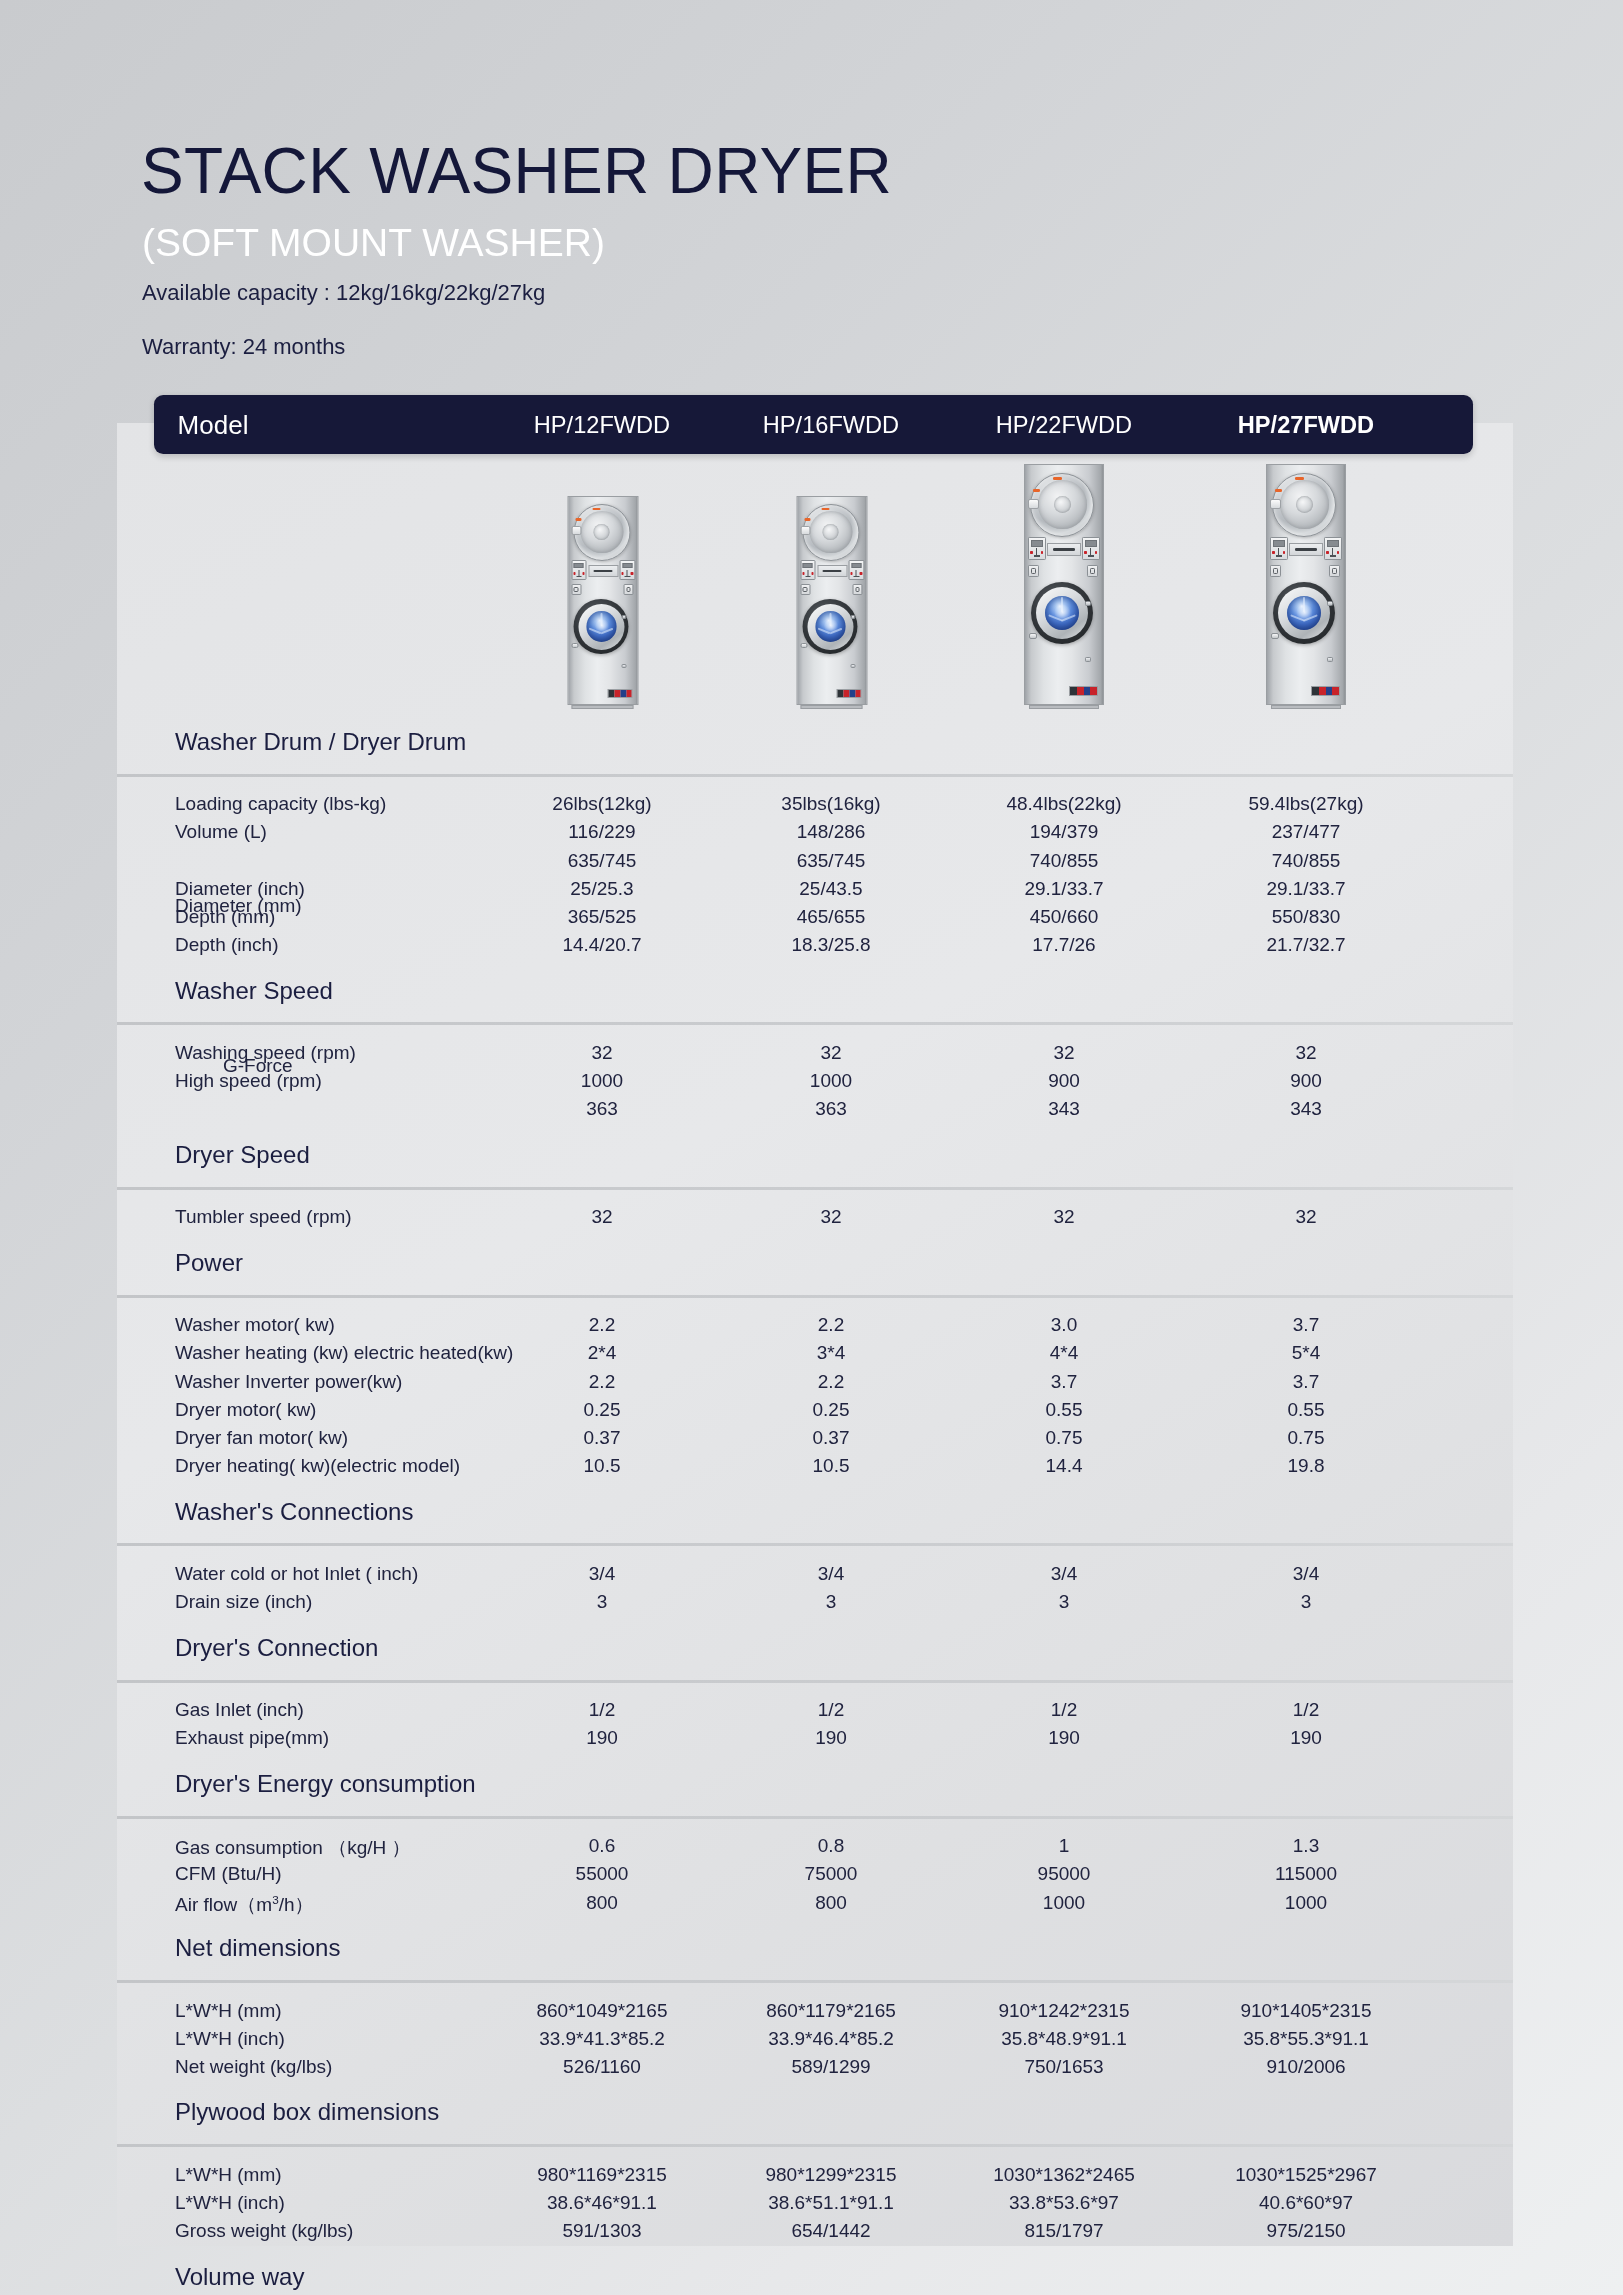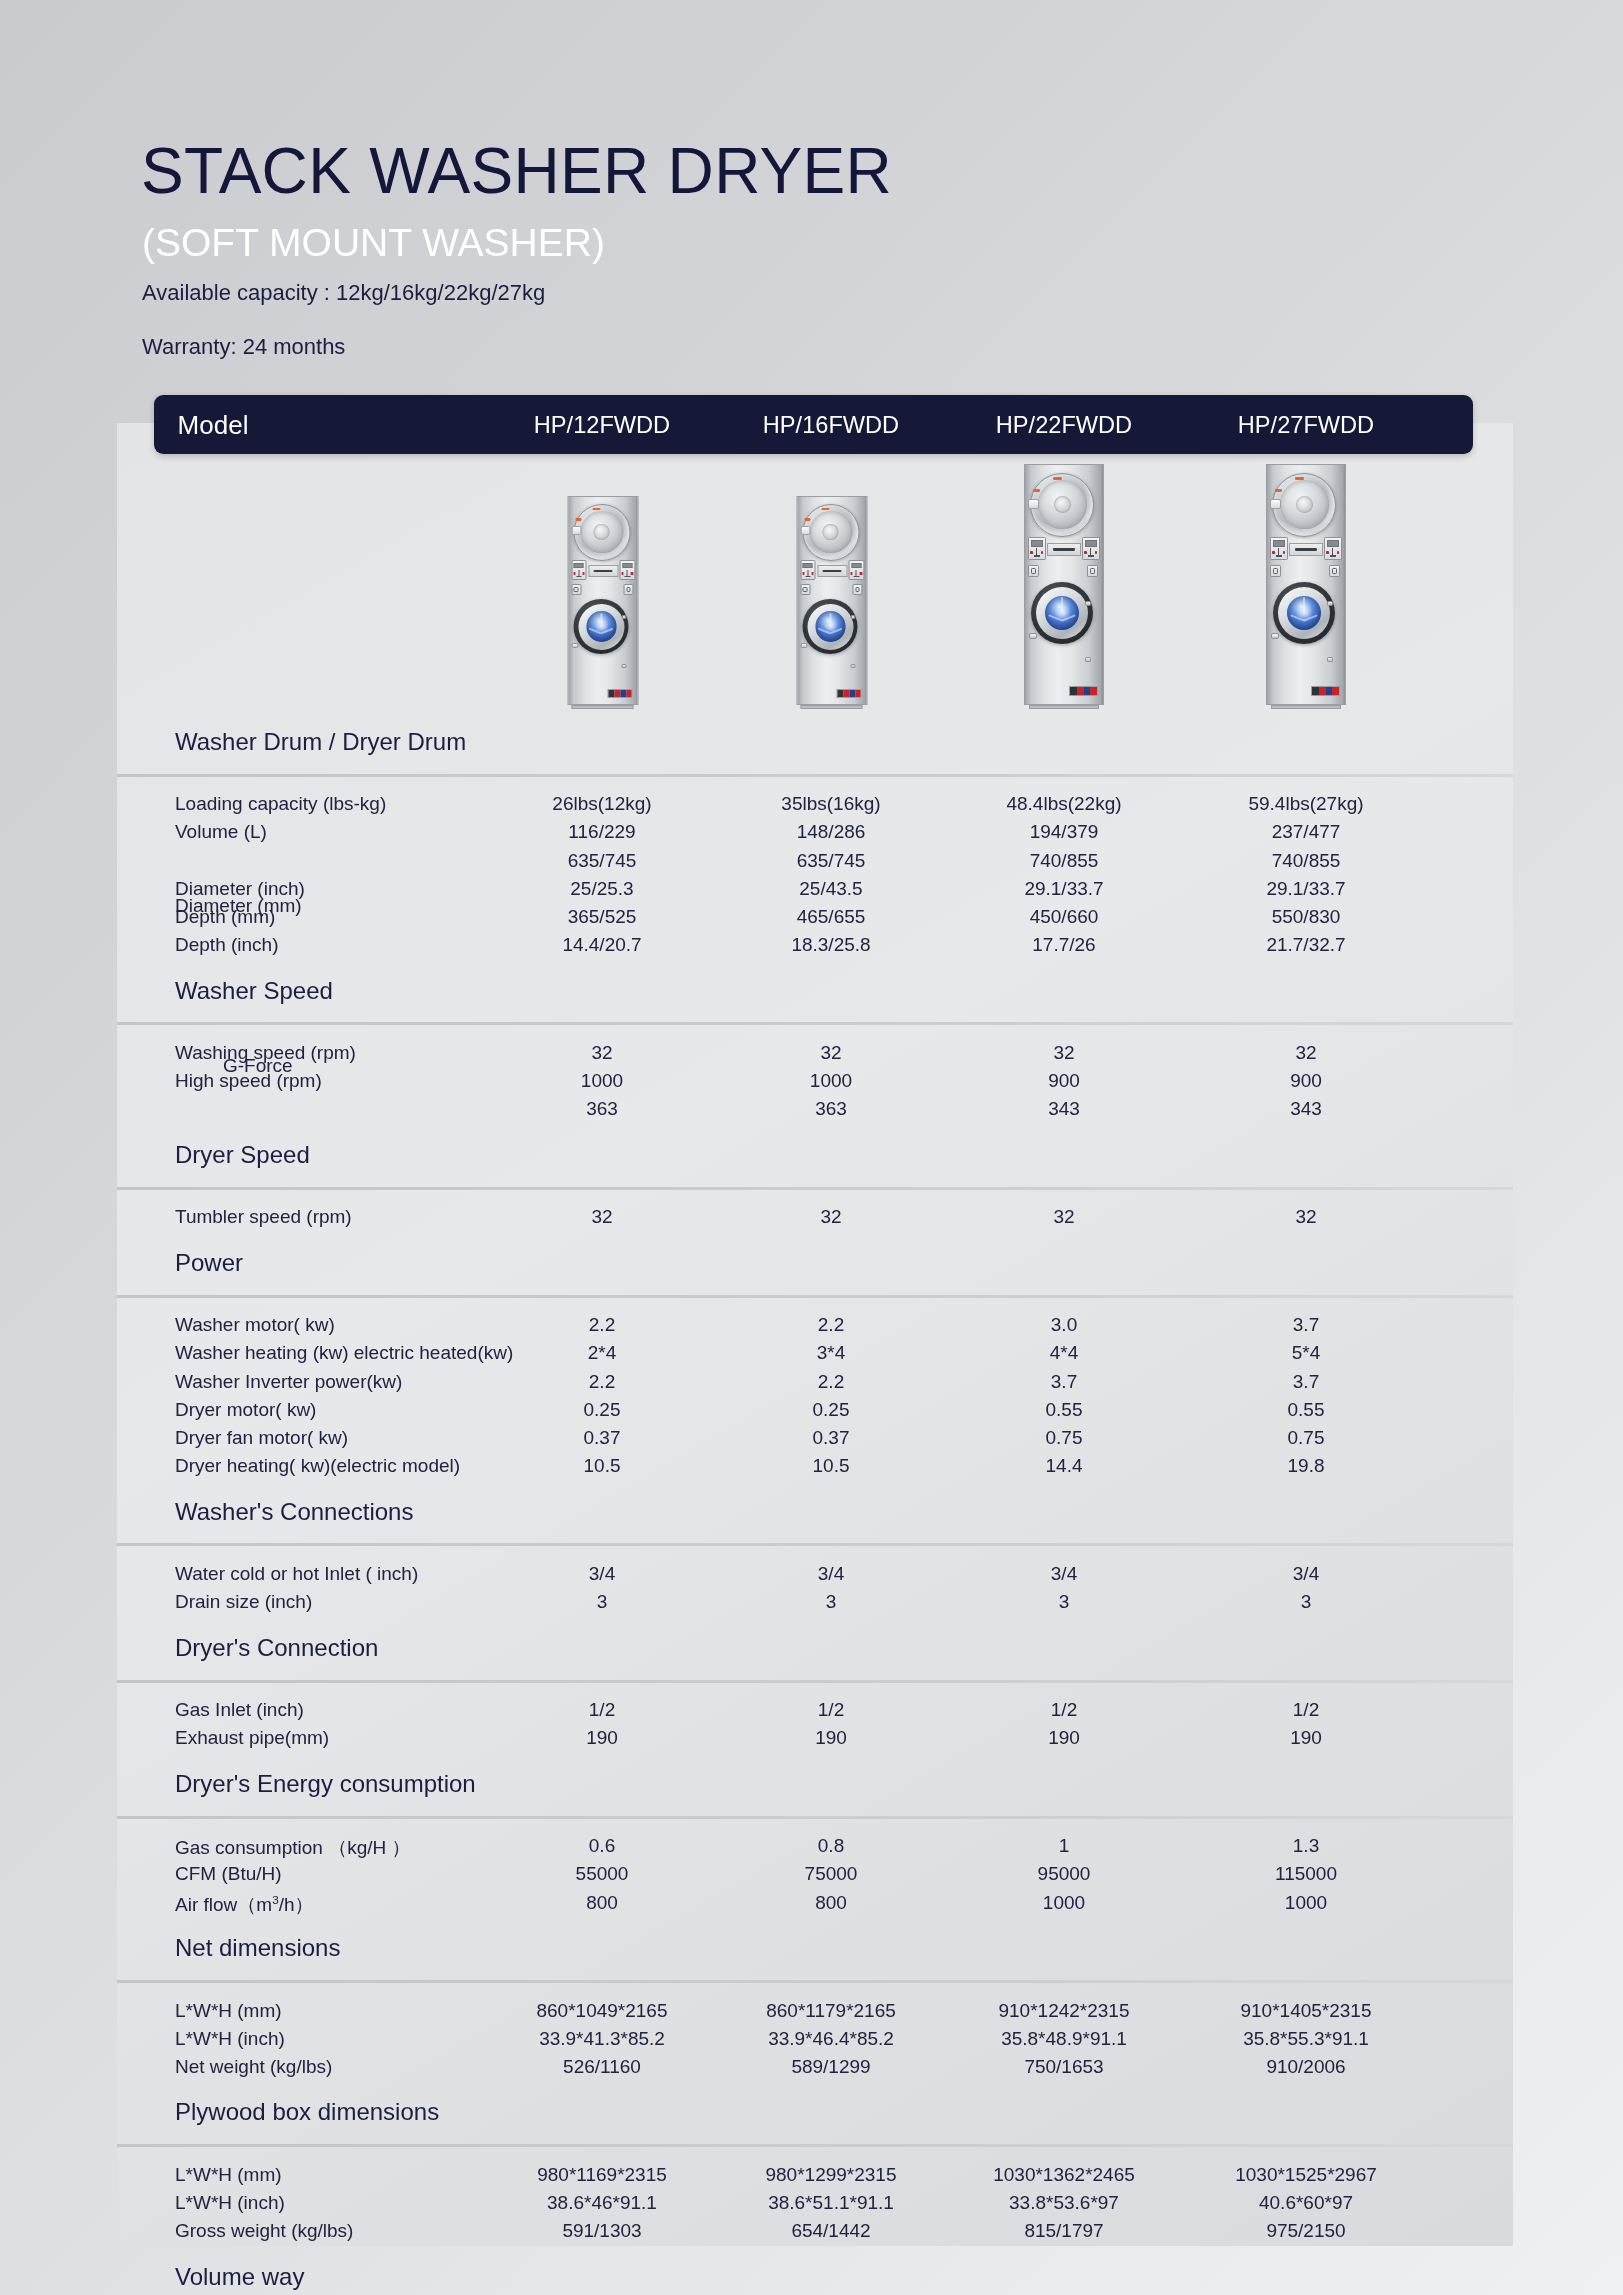--- a/index.html
+++ b/index.html
@@ -322,21 +322,21 @@
 <div class="meta-line meta-capacity">Available capacity : 12kg/16kg/22kg/27kg</div>
 <div class="meta-line meta-warranty">Warranty: 24 months</div>
 
 <div class="spec-card"></div>
 
 <div class="model-bar">
   <div class="model-bar-label">Model</div>
 <div class="model-bar-cell" style="left: 448px;">HP/12FWDD</div>
     <div class="model-bar-cell" style="left: 677px;">HP/16FWDD</div>
     <div class="model-bar-cell" style="left: 910px;">HP/22FWDD</div>
-    <div class="model-bar-cell" style="left: 1152px;">HP/27FWDD</div>
+    <div class="model-bar-cell" style="left: 1152px; font-weight: bold;">HP/27FWDD</div>
   </div>
 
 <div class="products-row">
     <div class="product-slot" style="left: 486px; width: 71px; height: 209px;">
       <div class="machine" style="width: 71px; height: 209px;">
         <div class="mach-body"></div>
         <div class="dryer-door" style="left:5.7px;top:7.3px;width:57px;height:57px;">
           <div class="dryer-perf"></div>
           <div class="dryer-hub"></div>
         </div>

